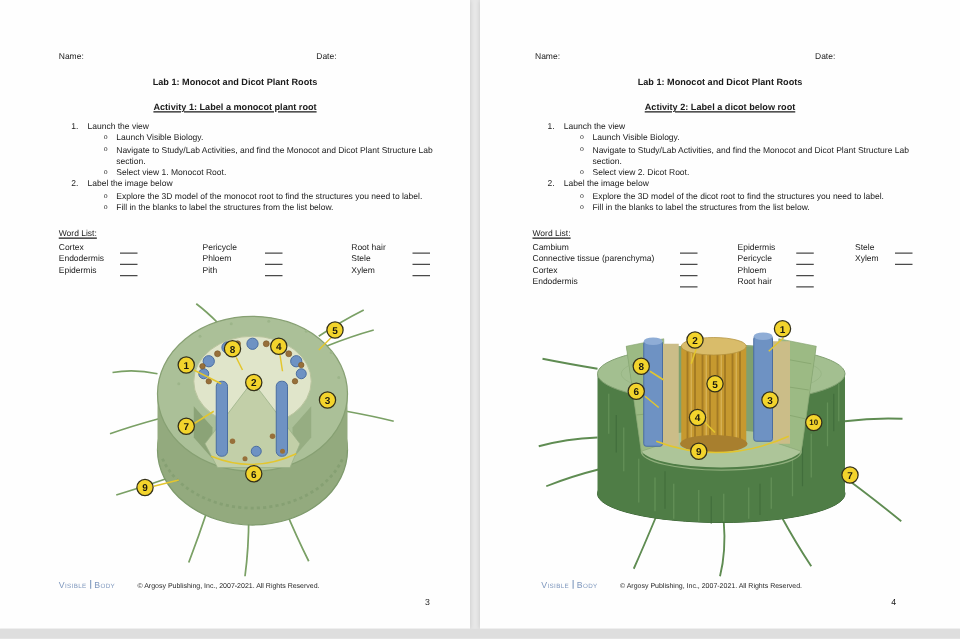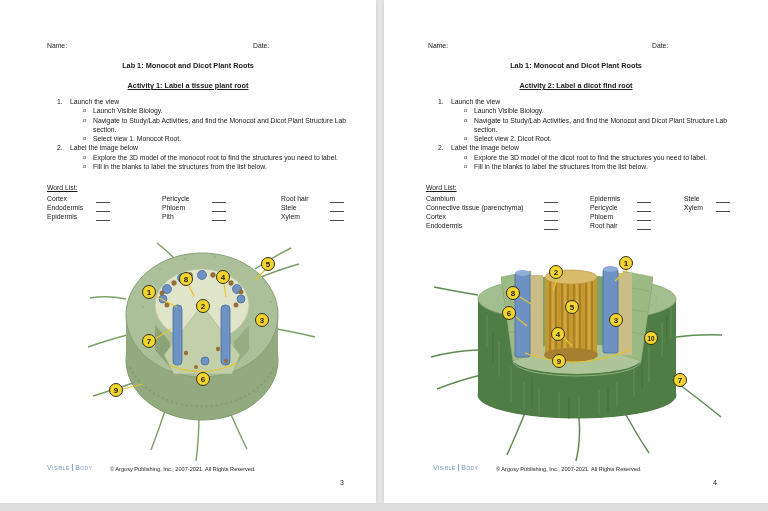--- a/index.html
+++ b/index.html
@@ -35,21 +35,21 @@
 </head>
 <body>
 
 <div class="canvas">
 
   <div class="page page-1">
     <span class="nd" style="left:47px">Name:</span>
     <span class="nd" style="left:253px">Date:</span>
 
     <div class="doc-title">Lab 1: Monocot and Dicot Plant Roots</div>
-    <div class="activity-title">Activity 1: Label a tissue plant root</div>
+    <div class="activity-title">Activity 1: Label a monocot plant root</div>
 
     <div class="instr" style="left:57px">
       <div class="step">
         <span class="num">1.</span>
         <span class="t">Launch the view</span>
       </div>
       <div class="sub">
         <span class="b">o</span>
         <span class="t nowrap">Launch Visible Biology.</span>
       </div>
@@ -191,21 +191,21 @@
     </span>
     <span class="copyright" style="left:110px">© Argosy Publishing, Inc., 2007-2021. All Rights Reserved.</span>
     <span class="pagenum" style="left:340px">3</span>
   </div>
 
   <div class="page page-2">
     <span class="nd" style="left:44px">Name:</span>
     <span class="nd" style="left:268px">Date:</span>
 
     <div class="doc-title">Lab 1: Monocot and Dicot Plant Roots</div>
-    <div class="activity-title">Activity 2: Label a dicot find root</div>
+    <div class="activity-title">Activity 2: Label a dicot below root</div>
 
     <div class="instr" style="left:54px">
       <div class="step">
         <span class="num">1.</span>
         <span class="t">Launch the view</span>
       </div>
       <div class="sub">
         <span class="b">o</span>
         <span class="t nowrap">Launch Visible Biology.</span>
       </div>

